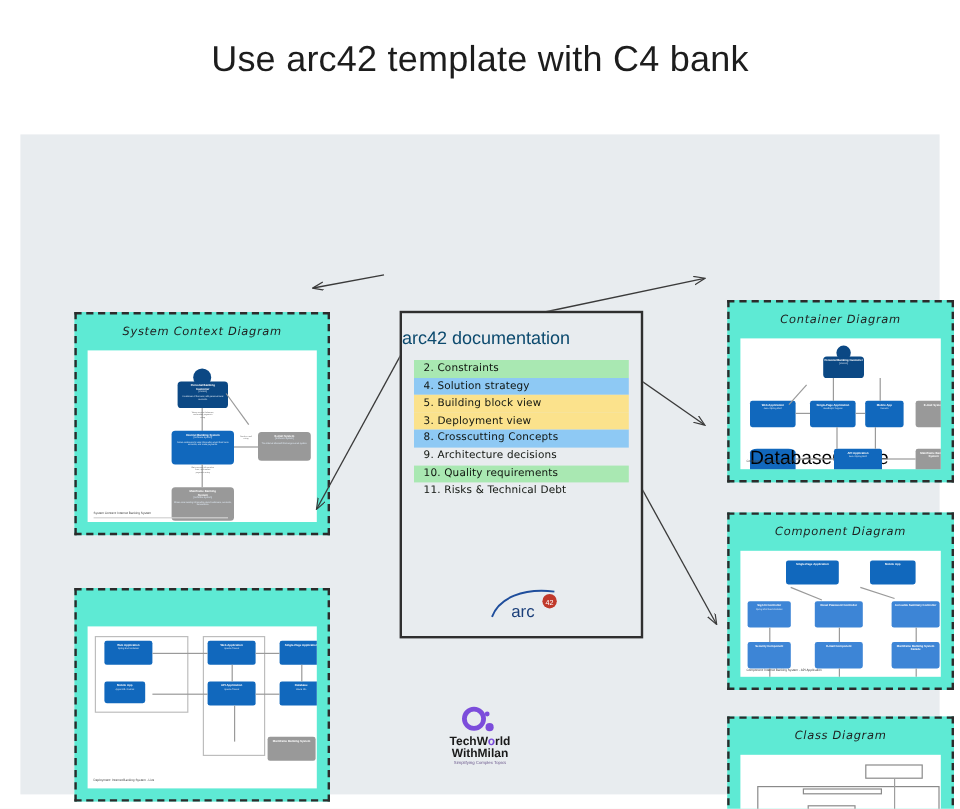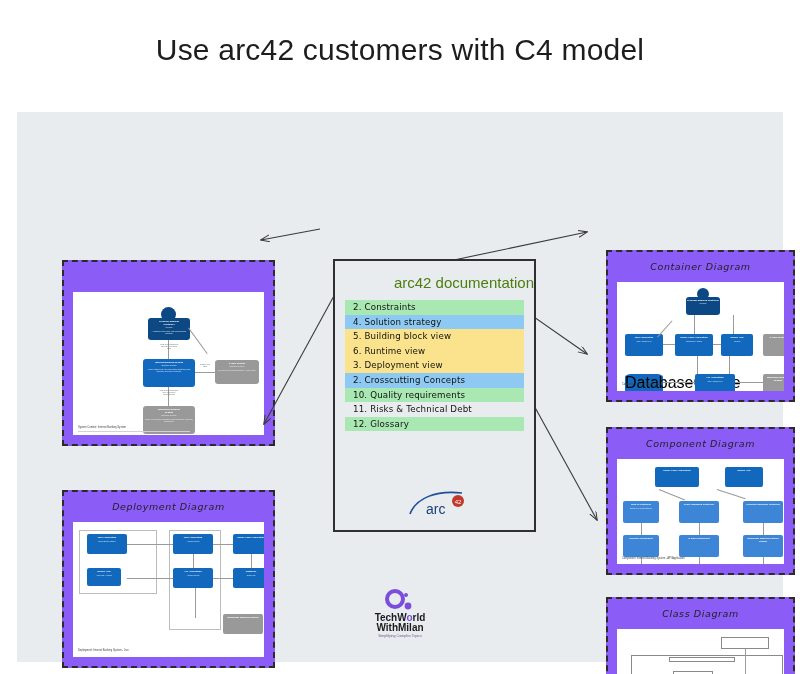--- a/index.html
+++ b/index.html
@@ -18,21 +18,21 @@
     letter-spacing:0.2px;
   }
   .canvas{
     position:absolute;left:17px;top:112px;width:766px;height:550px;
     background:#e8ecef;
   }
   
   .panel{
     position:absolute;
     border:2px dashed #2b2b2b;
-    background:#8b5cf6;
+    background:#5eead4;
     box-sizing:border-box;
   }
   .panel-label{
     text-align:center;
     font-family:"DejaVu Sans", sans-serif;
     font-size:9.5px;
     color:#1f1f1f;
     letter-spacing:0.6px;
     padding-top:9px;
     font-style:italic;
@@ -50,21 +50,21 @@
 
   
   .arc42-box{
     position:absolute;left:316px;top:147px;width:203px;height:273px;
     background:#e8ecef;
     border:2px solid #2f2f2f;
     box-sizing:border-box;
     z-index:6;
   }
   .arc42-title{
-    text-align:right;font-size:15px;color:#4d7c0f;
+    text-align:left;font-size:15px;color:#0c4a6e;
     padding-top:13px;padding-bottom:9px;
     font-family:"Liberation Sans", sans-serif;
   }
   .arc42-list{
     position:relative;margin:0 10px;
   }
   .arc-item{
     font-family:"DejaVu Sans", sans-serif;
     font-size:8.7px;
     color:#10140f;
@@ -123,21 +123,21 @@
 
   
   .brand{
     position:absolute;left:0;top:588px;width:800px;text-align:center;
   }
   .brand svg{display:block;margin:0 auto;}
 </style>
 </head>
 <body>
 
-<div class="page-title">Use arc42 customers with C4 model</div>
+<div class="page-title">Use arc42 template with C4 bank</div>
 
 <div class="canvas">
 
   <svg class="arrows" viewBox="0 0 766 550" width="766" height="550">
     <defs>
       <marker id="ah" markerWidth="9" markerHeight="9" refX="8" refY="3.2" orient="auto" markerUnits="strokeWidth">
         <path d="M0,0 L8.5,3.2 L0,6.4" fill="none" stroke="#3a3a3a" stroke-width="0.9"></path>
       </marker>
     </defs>
 
@@ -146,20 +146,21 @@
     <path d="M437,148 L570,120" fill="none" stroke="#3a3a3a" stroke-width="1.1" marker-end="url(#ah)"></path>
 
     <path d="M438,150 L570,242" fill="none" stroke="#3a3a3a" stroke-width="1.1" marker-end="url(#ah)"></path>
 
     <path d="M439,152 L580,408" fill="none" stroke="#3a3a3a" stroke-width="1.1" marker-end="url(#ah)"></path>
 
     <path d="M330,160 L247,312" fill="none" stroke="#3a3a3a" stroke-width="1.1" marker-end="url(#ah)"></path>
   </svg>
 
   <div class="panel p-context">
+    <div class="panel-label">System Context Diagram</div>
     <div class="panel-inner">
       <div class="mini">
 
         <div class="person-head" style="left:88px;top:15px;width:15px;height:15px;"></div>
         <div class="nd nd-dkblue" style="left:75px;top:26px;width:42px;height:22px;border-radius:3px;">
           <span class="t1">Personal Banking<br>Customer</span>
           <span class="t2">[Person]</span>
           <span class="t3">A customer of the bank, with personal bank accounts.</span>
         </div>
         <div class="lnk" style="left:95px;top:48px;width:0.7px;height:19px;"></div>
@@ -184,21 +185,20 @@
           <span class="t2">[Software System]</span>
           <span class="t3">Stores core banking information about customers, accounts, transactions.</span>
         </div>
         <div class="cap" style="left:5px;bottom:6px;width:120px;">System Context: Internet Banking System</div>
         <div class="lnk" style="left:5px;bottom:3px;width:112px;height:0.7px;background:#d2d2d2;"></div>
       </div>
     </div>
   </div>
 
   <div class="panel p-deploy">
-    <div class="panel-label">Deployment Diagram</div>
     <div class="panel-inner">
       <div class="mini">
         <div class="nd nd-white" style="left:6px;top:8px;width:78px;height:64px;border:0.6px solid #bdbdbd;"></div>
         <div class="nd nd-blue" style="left:14px;top:12px;width:40px;height:20px;border-radius:2px;">
           <span class="t1">Web Application</span>
             <span class="t3">Spring Boot container</span>
         </div>
         <div class="nd nd-blue" style="left:14px;top:46px;width:34px;height:18px;border-radius:2px;">
           <span class="t1">Mobile App</span>
             <span class="t3">Apple iOS / Android</span>
@@ -339,26 +339,25 @@
       </div>
     </div>
   </div>
 
   <div class="arc42-box">
     <div class="arc42-title">arc42 documentation</div>
     <div class="arc42-list">
       <div class="arc-item bg-green"><span>2. Constraints</span></div>
       <div class="arc-item bg-blue"><span>4. Solution strategy</span></div>
       <div class="arc-item bg-yellow"><span>5. Building block view</span></div>
-      <div class="arc-item bg-yellow"><span>6. Runtime view</span></div>
       <div class="arc-item bg-yellow"><span>3. Deployment view</span></div>
-      <div class="arc-item bg-blue"><span>2. Crosscutting Concepts</span></div>
+      <div class="arc-item bg-blue"><span>8. Crosscutting Concepts</span></div>
+      <div class="arc-item bg-none"><span>9. Architecture decisions</span></div>
       <div class="arc-item bg-green"><span>10. Quality requirements</span></div>
       <div class="arc-item bg-none"><span>11. Risks &amp; Technical Debt</span></div>
-      <div class="arc-item bg-green"><span>12. Glossary</span></div>
     </div>
     <div class="arc-logo">
       <svg width="70" height="30" viewBox="0 0 70 30">
         <path d="M4,26 C10,10 30,2 56,5" fill="none" stroke="#1f4e9c" stroke-width="1.6"></path>
         <text x="20" y="26" font-family="Liberation Sans, sans-serif" font-size="14" fill="#1b3f7a" font-weight="normal">arc</text>
         <circle cx="52" cy="13" r="6" fill="#c0392b"></circle>
         <text x="52" y="16" font-family="Liberation Sans, sans-serif" font-size="6" fill="#ffffff" text-anchor="middle">42</text>
       </svg>
     </div>
   </div>

